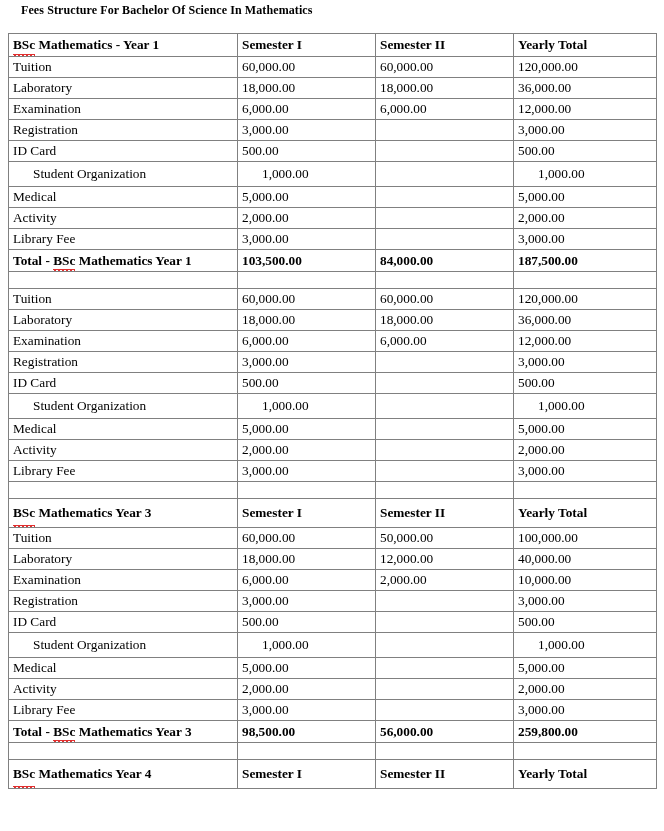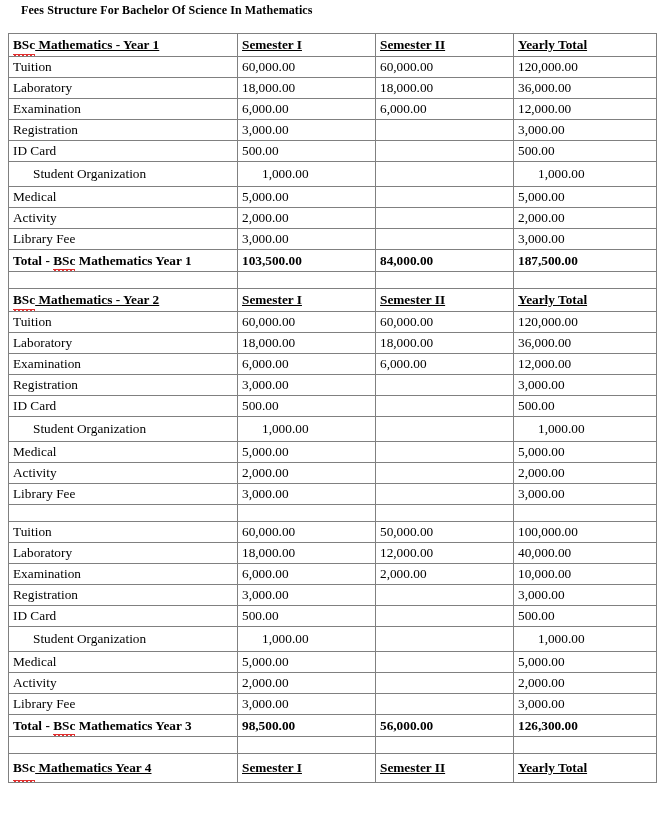--- a/index.html
+++ b/index.html
@@ -63,21 +63,20 @@
 
   
   .fees-table {
     border-right: 1px solid #3a3a3a;
   }
 
   tr.section-head td {
     font-weight: bold;
     height: 21px;
     line-height: 20px;
-    text-decoration: underline;
   }
   tr.section-head.tall td {
     height: 27px;
     line-height: 26px;
   }
 
   tr.total-row td {
     font-weight: bold;
     height: 20px;
     line-height: 19px;
@@ -209,85 +208,85 @@
           <td class="num-cell">103,500.00</td>
           <td class="num-cell">84,000.00</td>
           <td class="num-cell">187,500.00</td>
         </tr>
         <tr class="spacer-row">
           <td></td>
           <td></td>
           <td></td>
           <td></td>
         </tr>
-        <tr class="section-head">
-          <td class="label-cell"><span class="spell">BSc</span> Mathematics - Year 2</td>
+        <tr class="data-row">
+          <td class="label-cell">Tuition</td>
+          <td class="num-cell">60,000.00</td>
+          <td class="num-cell">60,000.00</td>
+          <td class="num-cell">120,000.00</td>
+        </tr>
+        <tr class="data-row">
+          <td class="label-cell">Laboratory</td>
+          <td class="num-cell">18,000.00</td>
+          <td class="num-cell">18,000.00</td>
+          <td class="num-cell">36,000.00</td>
+        </tr>
+        <tr class="data-row">
+          <td class="label-cell">Examination</td>
+          <td class="num-cell">6,000.00</td>
+          <td class="num-cell">6,000.00</td>
+          <td class="num-cell">12,000.00</td>
+        </tr>
+        <tr class="data-row">
+          <td class="label-cell">Registration</td>
+          <td class="num-cell">3,000.00</td>
+          <td class="num-cell"></td>
+          <td class="num-cell">3,000.00</td>
+        </tr>
+        <tr class="data-row">
+          <td class="label-cell">ID Card</td>
+          <td class="num-cell">500.00</td>
+          <td class="num-cell"></td>
+          <td class="num-cell">500.00</td>
+        </tr>
+        <tr class="data-row pad-row">
+          <td class="label-cell">Student Organization</td>
+          <td class="num-cell">1,000.00</td>
+          <td class="num-cell"></td>
+          <td class="num-cell">1,000.00</td>
+        </tr>
+        <tr class="data-row">
+          <td class="label-cell">Medical</td>
+          <td class="num-cell">5,000.00</td>
+          <td class="num-cell"></td>
+          <td class="num-cell">5,000.00</td>
+        </tr>
+        <tr class="data-row">
+          <td class="label-cell">Activity</td>
+          <td class="num-cell">2,000.00</td>
+          <td class="num-cell"></td>
+          <td class="num-cell">2,000.00</td>
+        </tr>
+        <tr class="data-row">
+          <td class="label-cell">Library Fee</td>
+          <td class="num-cell">3,000.00</td>
+          <td class="num-cell"></td>
+          <td class="num-cell">3,000.00</td>
+        </tr>
+        <tr class="spacer-row">
+          <td></td>
+          <td></td>
+          <td></td>
+          <td></td>
+        </tr>
+        <tr class="section-head tall">
+          <td class="label-cell"><span class="spell">BSc</span> Mathematics Year 3</td>
           <td class="num-cell">Semester I</td>
           <td class="num-cell">Semester II</td>
           <td class="num-cell">Yearly Total</td>
-        </tr>
-        <tr class="data-row">
-          <td class="label-cell">Tuition</td>
-          <td class="num-cell">60,000.00</td>
-          <td class="num-cell">60,000.00</td>
-          <td class="num-cell">120,000.00</td>
-        </tr>
-        <tr class="data-row">
-          <td class="label-cell">Laboratory</td>
-          <td class="num-cell">18,000.00</td>
-          <td class="num-cell">18,000.00</td>
-          <td class="num-cell">36,000.00</td>
-        </tr>
-        <tr class="data-row">
-          <td class="label-cell">Examination</td>
-          <td class="num-cell">6,000.00</td>
-          <td class="num-cell">6,000.00</td>
-          <td class="num-cell">12,000.00</td>
-        </tr>
-        <tr class="data-row">
-          <td class="label-cell">Registration</td>
-          <td class="num-cell">3,000.00</td>
-          <td class="num-cell"></td>
-          <td class="num-cell">3,000.00</td>
-        </tr>
-        <tr class="data-row">
-          <td class="label-cell">ID Card</td>
-          <td class="num-cell">500.00</td>
-          <td class="num-cell"></td>
-          <td class="num-cell">500.00</td>
-        </tr>
-        <tr class="data-row pad-row">
-          <td class="label-cell">Student Organization</td>
-          <td class="num-cell">1,000.00</td>
-          <td class="num-cell"></td>
-          <td class="num-cell">1,000.00</td>
-        </tr>
-        <tr class="data-row">
-          <td class="label-cell">Medical</td>
-          <td class="num-cell">5,000.00</td>
-          <td class="num-cell"></td>
-          <td class="num-cell">5,000.00</td>
-        </tr>
-        <tr class="data-row">
-          <td class="label-cell">Activity</td>
-          <td class="num-cell">2,000.00</td>
-          <td class="num-cell"></td>
-          <td class="num-cell">2,000.00</td>
-        </tr>
-        <tr class="data-row">
-          <td class="label-cell">Library Fee</td>
-          <td class="num-cell">3,000.00</td>
-          <td class="num-cell"></td>
-          <td class="num-cell">3,000.00</td>
-        </tr>
-        <tr class="spacer-row">
-          <td></td>
-          <td></td>
-          <td></td>
-          <td></td>
         </tr>
         <tr class="data-row">
           <td class="label-cell">Tuition</td>
           <td class="num-cell">60,000.00</td>
           <td class="num-cell">50,000.00</td>
           <td class="num-cell">100,000.00</td>
         </tr>
         <tr class="data-row">
           <td class="label-cell">Laboratory</td>
           <td class="num-cell">18,000.00</td>
@@ -333,21 +332,21 @@
         <tr class="data-row">
           <td class="label-cell">Library Fee</td>
           <td class="num-cell">3,000.00</td>
           <td class="num-cell"></td>
           <td class="num-cell">3,000.00</td>
         </tr>
         <tr class="total-row">
           <td class="label-cell">Total - <span class="spell">BSc</span> Mathematics Year 3</td>
           <td class="num-cell">98,500.00</td>
           <td class="num-cell">56,000.00</td>
-          <td class="num-cell">126,300.00</td>
+          <td class="num-cell">259,800.00</td>
         </tr>
         <tr class="spacer-row">
           <td></td>
           <td></td>
           <td></td>
           <td></td>
         </tr>
         <tr class="section-head tall">
           <td class="label-cell"><span class="spell">BSc</span> Mathematics Year 4</td>
           <td class="num-cell">Semester I</td>

